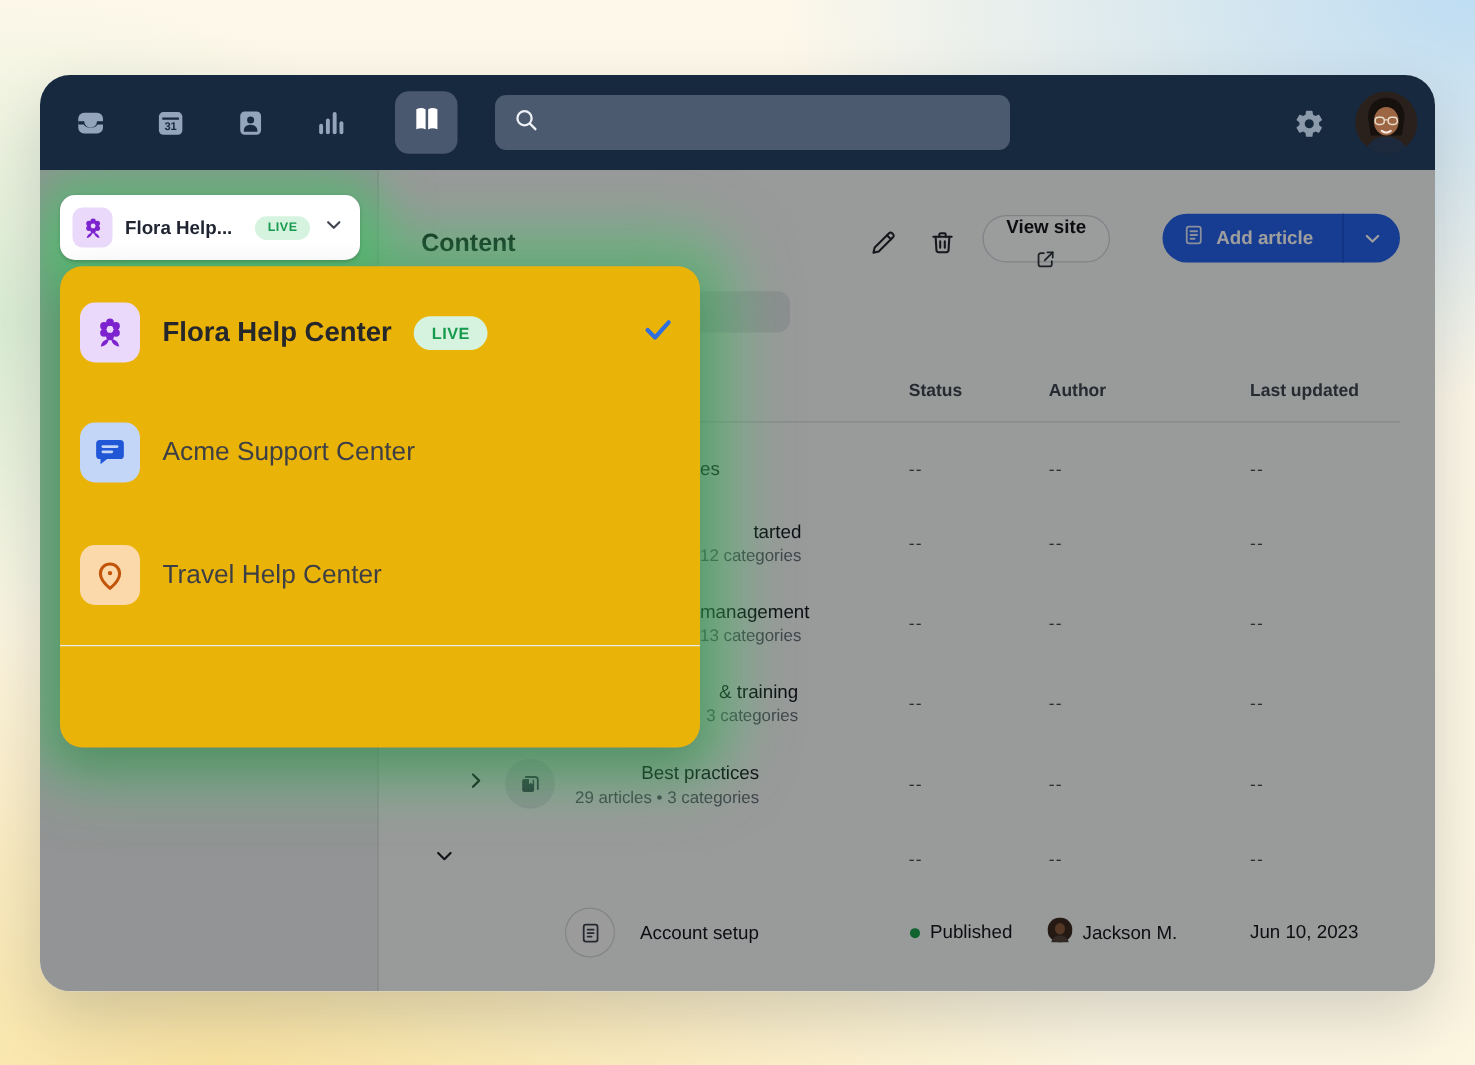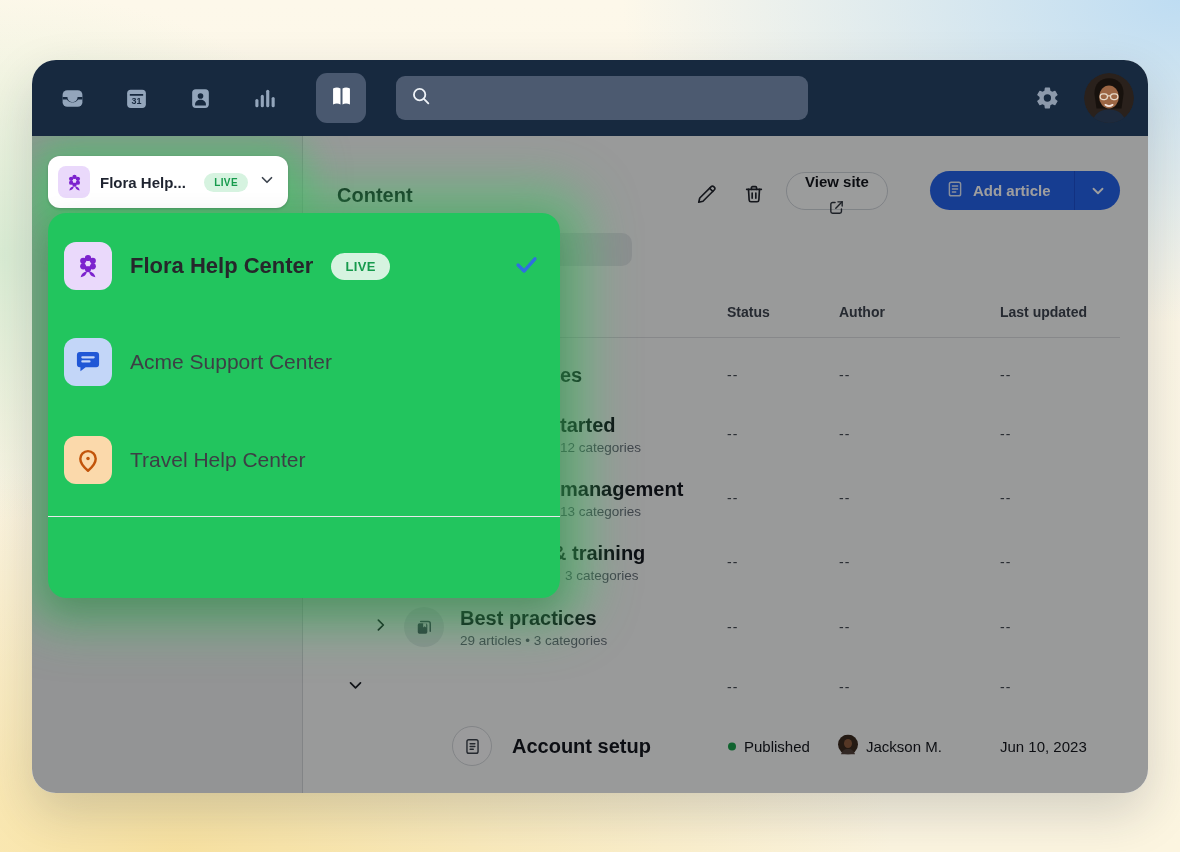--- a/index.html
+++ b/index.html
@@ -16,21 +16,21 @@
   .window {
     position:absolute; left:32px; top:60px; width:1116px; height:733px;
     border-radius:24px; overflow:hidden; background:#f7f8f9;
     box-shadow:0 20px 50px rgba(30,40,60,.18);
   }
   
   .topbar {
     position:relative; z-index:40; height:76px; background:#17293f;
     display:flex; align-items:center; padding:0 14px 0 28px;
   }
-  .tb-icon { width:25px; height:25px; margin-right:39px; display:flex; align-items:flex-end; justify-content:center; cursor:pointer; }
+  .tb-icon { width:25px; height:25px; margin-right:39px; display:flex; align-items:flex-start; justify-content:center; cursor:pointer; }
   .tb-tile {
     width:50px; height:50px; border-radius:11px; background:#49586f;
     display:flex; align-items:center; justify-content:center; margin-right:30px; cursor:pointer;
   }
   .tb-search {
     width:412px; height:44px; border-radius:9px; background:#4c5a70;
     display:flex; align-items:center; padding:0 14px; gap:10px;
   }
   .tb-search input {
     background:transparent; border:none; outline:none; color:#e8edf3; font-size:15px; width:100%;
@@ -58,21 +58,21 @@
   .ws-icon-sm { width:32px; height:32px; border-radius:8px; background:#ead9fb; display:flex; align-items:center; justify-content:center; }
   .ws-label { font-size:15px; font-weight:700; color:#1f2430; white-space:nowrap;text-align:right; }
   .badge-live {
     background:#d6f3e0; color:#169a4c; font-weight:800; border-radius:999px; letter-spacing:.4px;
   }
   .badge-sm { font-size:10px; padding:4px 10px; margin-left:auto; }
   .badge-lg { font-size:13px; padding:6px 14px; }
   
   .panel {
     position:absolute; left:16px; top:153px; width:512px; height:385px; z-index:30;
-    background:#22c55e; border-radius:18px; box-shadow:0 14px 34px rgba(10,30,20,.22);
+    background:#eab308; border-radius:18px; box-shadow:0 14px 34px rgba(10,30,20,.22);
   }
   .p-item { position:absolute; left:16px; right:18px; height:48px; display:flex; align-items:center; gap:18px; cursor:pointer; }
   .p-icon { width:48px; height:48px; border-radius:12px; display:flex; align-items:center; justify-content:center; flex:0 0 48px; }
   .bg-purple { background:#ead9fb; } .bg-blue { background:#c3d6f8; } .bg-orange { background:#fbd9ab; }
   .p-title { font-size:22px; font-weight:700; color:#26272b; white-space:nowrap; }
   .p-text  { font-size:21px; font-weight:400; color:#3d3f45; white-space:nowrap; }
   .p-check { margin-left:auto; margin-right:2px; }
   .p-divider { position:absolute; left:0; right:0; top:303px; height:1px; background:#e7e9ec; }
   .plus-circle { width:36px; height:36px; border-radius:50%; background:#2f6fed; display:flex; align-items:center; justify-content:center; margin:0 6px; flex:0 0 36px; }
   
@@ -92,21 +92,21 @@
   .btn-add .chev { width:45px; display:flex; align-items:center; justify-content:center; }
   .tab-pill { position:absolute; left:197px; top:97px; width:132px; height:33px; border-radius:10px; background:#e3e5e8; cursor:pointer; }
   
   .th { position:absolute; top:168px; font-size:14px; font-weight:700; color:#3e4550; }
   .table-divider { position:absolute; top:201px; left:34px; right:28px; height:1px; background:#dadcdf; }
   .row { position:absolute; left:0; right:0; }
   .cell { position:absolute; top:50%; transform:translateY(-50%); }
   .dash { font-size:14px; color:#464c55; letter-spacing:1px; }
   .c-status { left:424px; } .c-author { left:536px; } .c-upd { left:697px; }
   .namecol { position:absolute; top:0; bottom:0; display:flex; flex-direction:column; justify-content:center; gap:3px; }
-  .r-title { font-size:20px; font-weight:700; color:#14181f; white-space:nowrap; }
+  .r-title { font-size:15px; font-weight:400; color:#14181f; white-space:nowrap;text-align:right; }
   .r-sub { font-size:13.5px; color:#69707b; white-space:nowrap; }
   .row-chev { position:absolute; top:50%; transform:translateY(-50%); cursor:pointer; }
   .circle-ic { position:absolute; width:40px; height:40px; border-radius:50%; display:flex; align-items:center; justify-content:center; }
   .ci-gray { background:#e3e5e8; }
   .ci-line { background:#fbfbfc; border:1.5px solid #d2d6da; }
   .pub { display:flex; align-items:center; gap:8px; font-size:15px; color:#15181e; }
   .pub-dot { width:8px; height:8px; border-radius:50%; background:#1ba14c; }
   .auth { display:flex; align-items:center; gap:8px; font-size:15px; color:#15181e; }
   .upd-txt { font-size:15px; color:#15181e; }
 </style>

